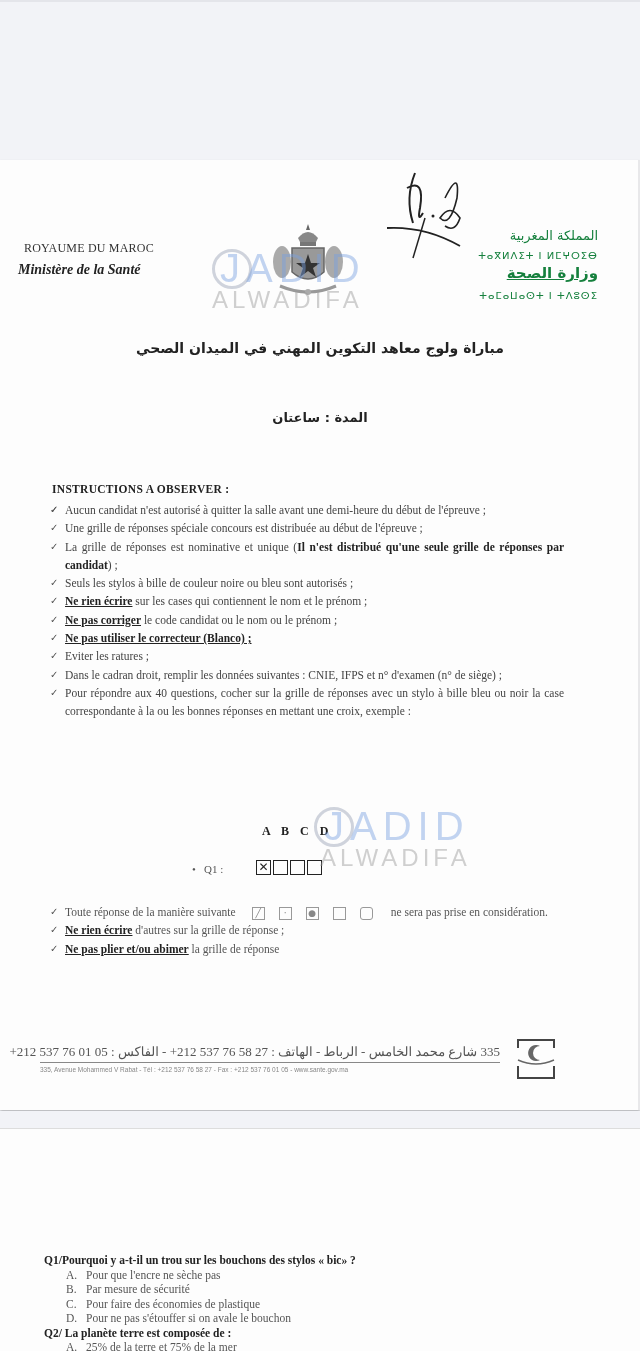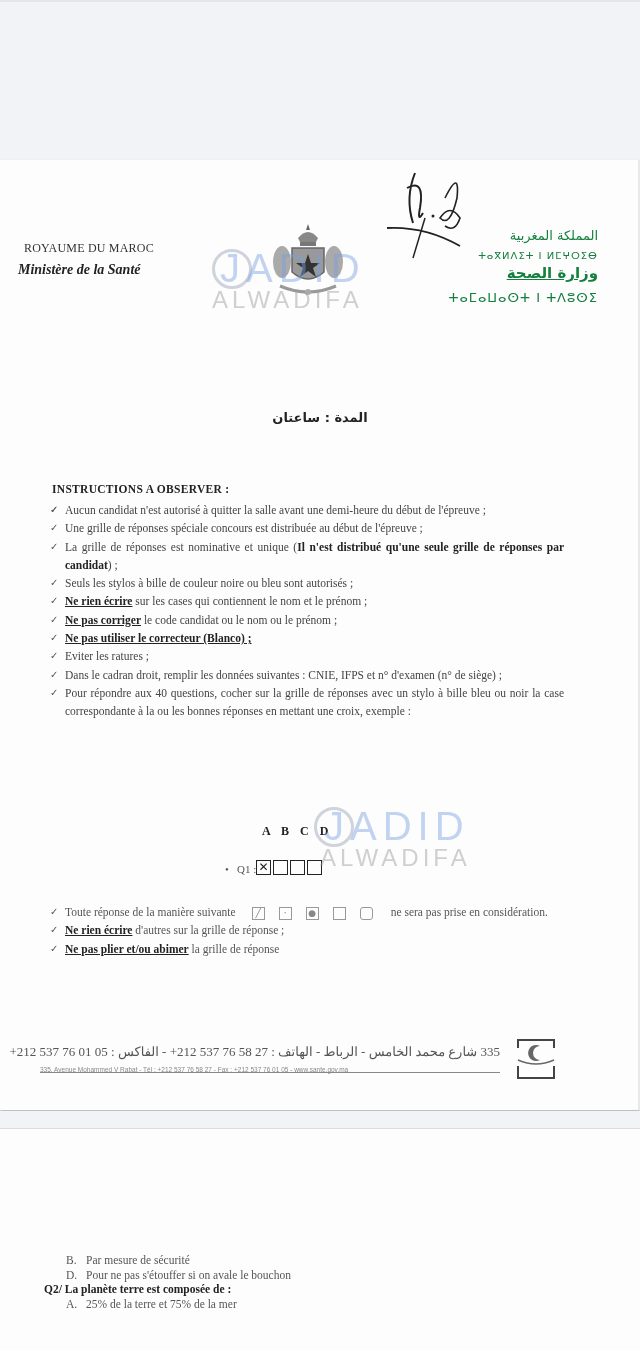--- a/index.html
+++ b/index.html
@@ -22,52 +22,52 @@
   .royaume { left:24px; top:81px; font-size:12px; letter-spacing:0.2px; color:#333; }
   .ministere { left:18px; top:102px; font-size:14px; font-style:italic; font-weight:bold; color:#222; }
 
   .emblem { left:270px; top:62px; width:76px; height:82px; }
   .signature { left:385px; top:8px; width:110px; height:95px; }
 
   .ar-right { right:40px; text-align:right; direction:rtl; font-family:"DejaVu Sans", sans-serif; color:#15803d; }
   .ar1 { top:68px; font-size:13px; }
   .tif1 { top:90px; font-size:10px; direction:ltr; letter-spacing:1px; }
   .ar2 { top:104px; font-size:15px; font-weight:bold;text-decoration:underline; }
-  .tif2 { top:130px; font-size:13px; direction:ltr; letter-spacing:1px; }
+  .tif2 { top:130px; font-size:10px; direction:ltr; letter-spacing:1px; }
 
   .watermark { font-family:"Liberation Sans", sans-serif; pointer-events:none; }
   .wm-top { font-size:40px; font-weight:normal; color:rgba(120,160,225,0.45); letter-spacing:6px; }
   .wm-bottom { font-size:24px; color:rgba(150,150,150,0.45); letter-spacing:4px; }
   .wm-ring { position:absolute; border:3px solid rgba(150,160,180,0.45); border-radius:50%; }
 
   .title-block { left:0; width:640px; text-align:center; direction:rtl; font-family:"DejaVu Sans", sans-serif; font-weight:bold; color:#222; }
   .t1 { top:180px; font-size:14px; }
   .t2 { top:202px; font-size:14px; }
   .t3 { top:225px; font-size:14px; }
   .t4 { top:250px; font-size:13px; }
 
   .instr-head { left:52px; top:317px; font-size:11.5px; font-weight:bold; letter-spacing:0.3px;margin-top:6px; }
   .instr-list { left:48px; top:341px; width:516px; font-size:11.5px; line-height:18.3px; color:#444; margin:0; padding:0; list-style:none; }
   .instr-list li { position:relative; padding-left:17px; text-align:justify; }
   .instr-list li .chk { position:absolute; left:2px; top:0; font-family:"DejaVu Sans", sans-serif; font-size:10px; color:#555; }
   .b { font-weight:bold; color:#222; }
   .u { text-decoration:underline; font-weight:bold; color:#222; }
 
   .abcd { left:262px; top:664px; font-size:12px; font-weight:bold; letter-spacing:4px; }
-  .q1lbl { left:192px; top:703px; font-size:11px; color:#555;margin-left:33px; }
+  .q1lbl { left:192px; top:703px; font-size:11px; color:#555; }
   .boxes { left:256px; top:700px; display:flex; gap:2px; }
   .box { width:15px; height:15px; border:1.6px solid #222; box-sizing:border-box; font-family:"DejaVu Sans", sans-serif; font-size:12px; line-height:12px; text-align:center; color:#222; }
 
   .wrong-list { left:48px; top:743px; width:520px; font-size:11.5px; line-height:18.3px; color:#555; list-style:none; margin:0; padding:0; }
   .wrong-list li { position:relative; padding-left:17px; }
   .wrong-list li .chk { position:absolute; left:2px; top:0; font-family:"DejaVu Sans", sans-serif; font-size:10px; color:#555; }
   .wboxes { display:inline-flex; gap:14px; margin:0 18px 0 16px; vertical-align:middle; }
   .wbox { width:13px; height:13px; border:1px solid #999; box-sizing:border-box; display:inline-block; font-size:9px; line-height:11px; text-align:center; color:#888; font-family:"DejaVu Sans", sans-serif; }
 
-  .foot1 { left:40px; top:884px; width:460px; font-size:13px; color:#555; white-space:nowrap; border-bottom:1px solid #888; padding-bottom:12px; font-family:"Liberation Serif", serif; }
+  .foot1 { left:40px; top:884px; width:460px; font-size:13px; color:#555; white-space:nowrap; border-bottom:1px solid #888; padding-bottom:2px; font-family:"Liberation Serif", serif; }
   .foot2 { left:40px; top:906px; font-size:6.5px; color:#888; white-space:nowrap; font-family:"Liberation Sans", sans-serif; }
   .foot-logo { left:516px; top:878px; width:40px; height:42px; }
 
   .q-block { left:44px; top:124px; font-size:11.5px; line-height:14.5px; }
   .q-title { font-weight:bold; color:#222; }
   .q-opt { padding-left:22px; color:#555; }
   .q-opt .lt { display:inline-block; width:20px; }
 </style>
 </head>
 <body>
@@ -103,20 +103,21 @@
   <div class="abs ar-right tif1">ⵜⴰⴳⵍⴷⵉⵜ ⵏ ⵍⵎⵖⵔⵉⴱ</div>
   <div class="abs ar-right ar2">وزارة الصحة</div>
   <div class="abs ar-right tif2">ⵜⴰⵎⴰⵡⴰⵙⵜ ⵏ ⵜⴷⵓⵙⵉ</div>
 
   <div class="abs watermark" style="left:210px; top:86px; width:180px; height:70px;">
     <div class="wm-ring" style="left:2px; top:3px; width:34px; height:34px;"></div>
     <div class="abs wm-top" style="left:10px; top:0;">JADID</div>
     <div class="abs wm-bottom" style="left:2px; top:40px;">ALWADIFA</div>
   </div>
 
+  <div class="abs title-block t1">مباراة ولوج معاهد التكوين المهني في الميدان الصحي</div>
   <div class="abs title-block t4">المدة : ساعتان</div>
 
   <div class="abs instr-head">INSTRUCTIONS A OBSERVER :</div>
 
   <ul class="abs instr-list">
     <li><span class="chk">✓</span></li>
     <li><span class="chk">✓</span><span>Aucun candidat n'est autorisé à quitter la salle avant une demi-heure du début de l'épreuve ;</span></li>
     <li><span class="chk">✓</span><span>Une grille de réponses spéciale concours est distribuée au début de l'épreuve ;</span></li>
     <li><span class="chk">✓</span><span>La grille de réponses est nominative et unique (</span><span class="b">Il n'est distribué qu'une seule grille de réponses par candidat</span><span>) ;</span></li>
     <li><span class="chk">✓</span><span>Seuls les stylos à bille de couleur noire ou bleu sont autorisés ;</span></li>
@@ -162,18 +163,21 @@
     <path d="M2 28 L2 40 L38 40 L38 28" stroke="#444" stroke-width="2" fill="none"></path>
     <path d="M24 8 A8 8 0 1 0 24 22 A6 6 0 1 1 24 8 Z" fill="#666"></path>
     <path d="M2 22 Q20 30 38 22" stroke="#666" stroke-width="1.5" fill="none"></path>
   </svg>
 </div>
 
 <div class="gap"></div>
 
 <div class="page2">
   <div class="abs q-block">
+    <div class="q-title">Q1/Pourquoi y a-t-il un trou sur les bouchons des stylos « bic» ?</div>
+    <div class="q-opt"><span class="lt">A.</span><span>Pour que l'encre ne sèche pas</span></div>
     <div class="q-opt"><span class="lt">B.</span><span>Par mesure de sécurité</span></div>
+    <div class="q-opt"><span class="lt">C.</span><span>Pour faire des économies de plastique</span></div>
     <div class="q-opt"><span class="lt">D.</span><span>Pour ne pas s'étouffer si on avale le bouchon</span></div>
     <div class="q-title">Q2/ La planète terre est composée de :</div>
     <div class="q-opt"><span class="lt">A.</span><span>25% de la terre et 75% de la mer</span></div>
   </div>
 </div>
 
 </body></html>

